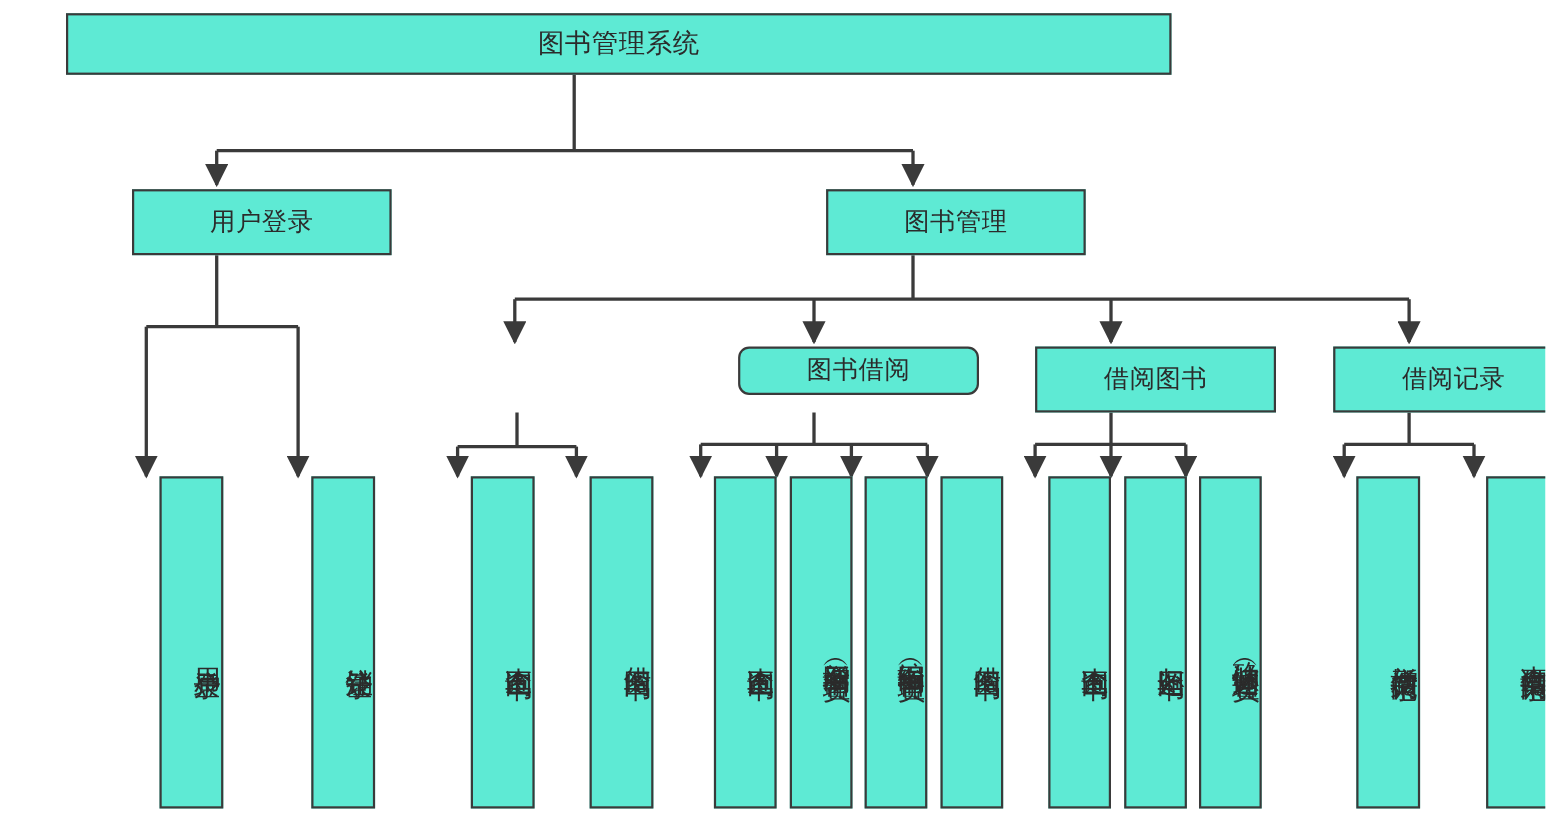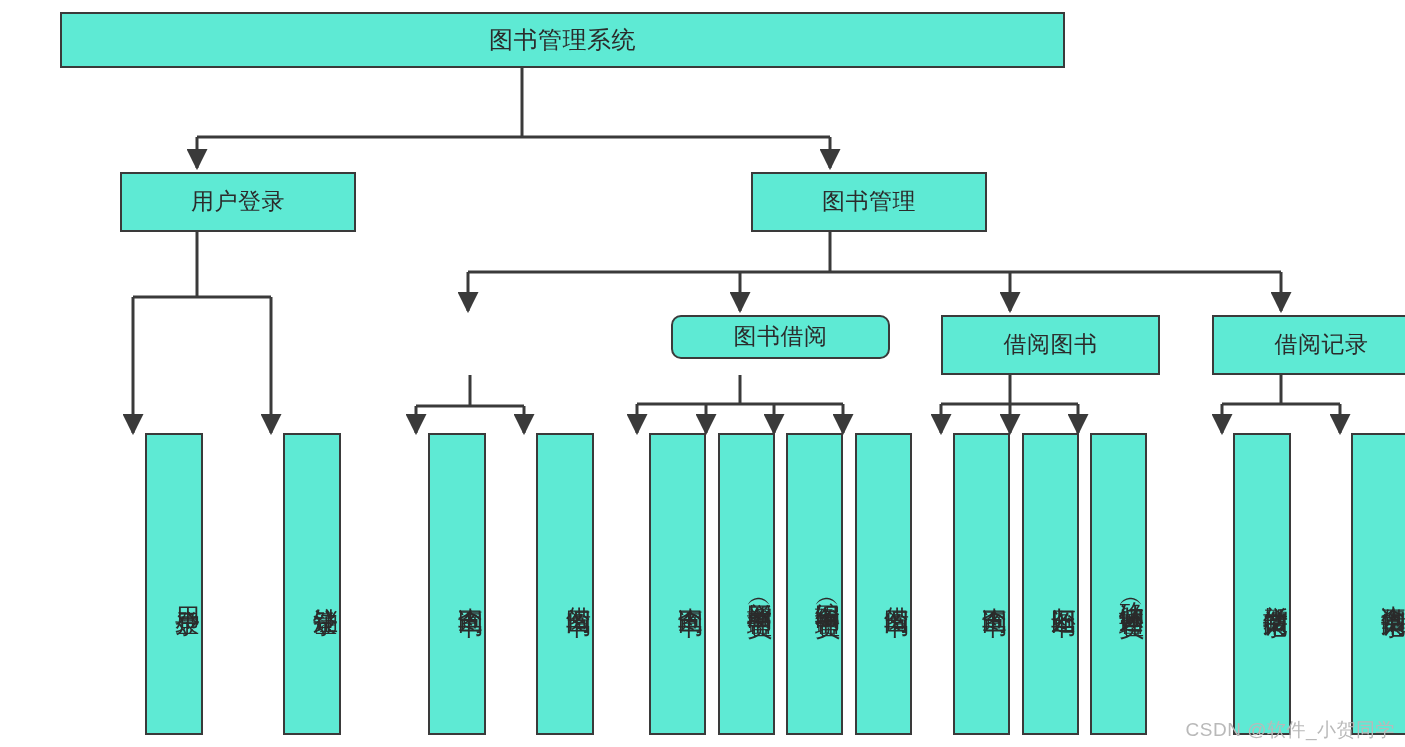--- a/index.html
+++ b/index.html
@@ -190,15 +190,14 @@
     <span class="node-label">确认归还（管理员）</span>
   </div>
 
   <div class="node vertical" style="left:1193px; top:433px; width:58px; height:302px;">
     <span class="node-label">新增借阅记录</span>
   </div>
   <div class="node vertical" style="left:1311px; top:433px; width:58px; height:302px;">
     <span class="node-label">查询借阅记录</span>
   </div>
 
-  <div id="watermark">CSDN @软件_小贺同学</div>
 
 </div>
 
 </body></html>

